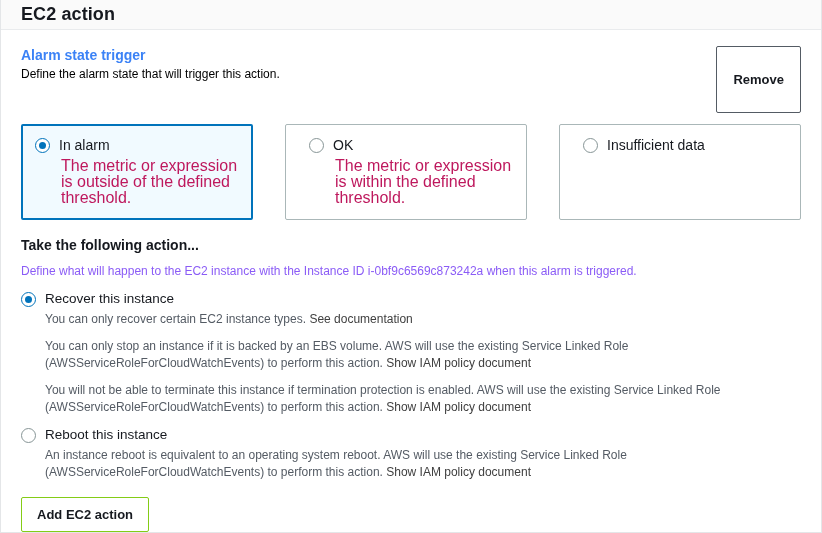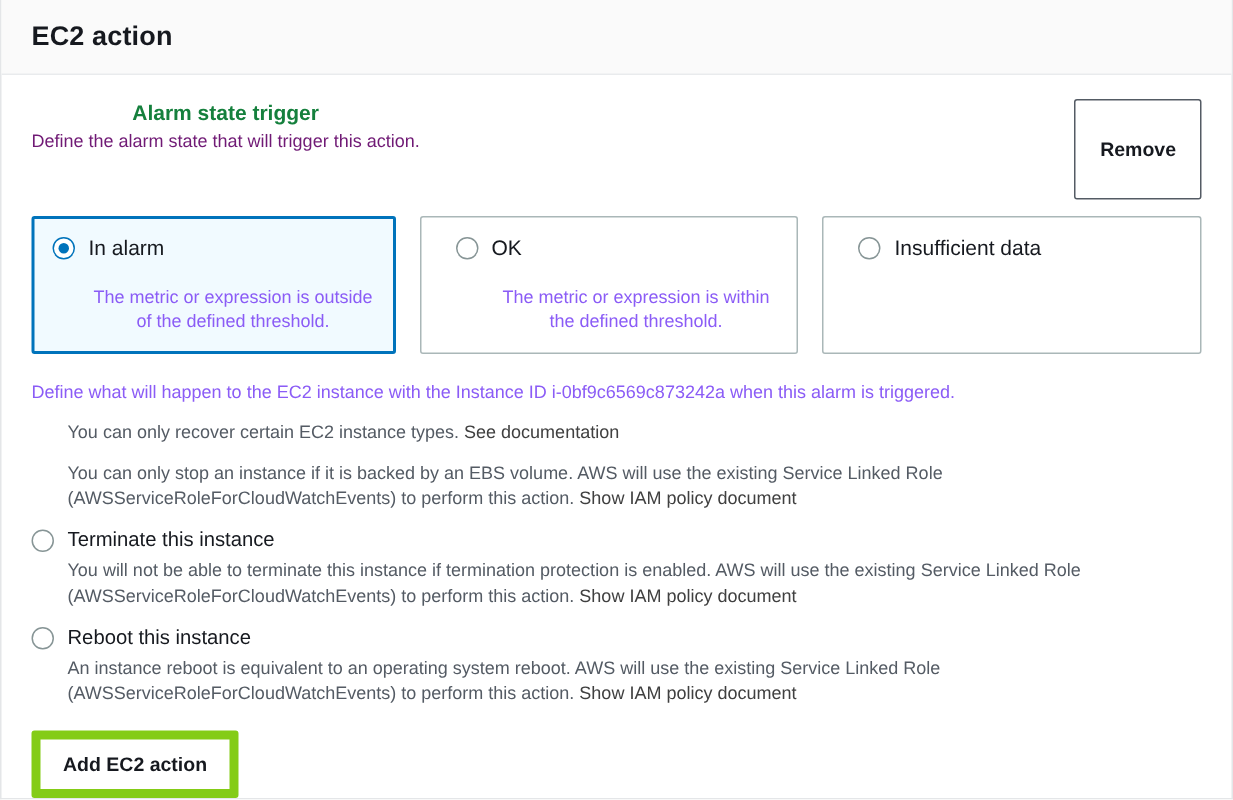--- a/index.html
+++ b/index.html
@@ -44,49 +44,47 @@
     flex: 1;
   }
   .section-row {
     display: flex;
     align-items: flex-start;
     justify-content: space-between;
   }
   .section-heading {
     font-size: 14px;
     font-weight: bold;
-    color: #15803d;
+    color: #3b82f6;
     margin: 0 0 2px 0;
     line-height: 18px;
-    text-align: center;
   }
   .section-desc {
     font-size: 12px;
-    color: #701a75;
+    color: #000000;
     line-height: 17px;
     margin: 0;
     text-align: right;
   }
   .btn-remove {
     border: 1px solid #545b64;
     background: #ffffff;
     color: #16191f;
     font-weight: bold;
     font-size: 13px;
     font-family: "Liberation Sans", sans-serif;
     border-radius: 2px;
     padding: 24px 16px;
     cursor: pointer;
     line-height: 17px;
   }
   .tile-row {
     display: flex;
-    gap: 16px;
+    gap: 32px;
     margin-top: 11px;
-    text-align: center;
   }
   .tile {
     flex: 1;
     border: 1px solid #aab7b8;
     border-radius: 2px;
     padding: 11px 13px 13px 23px;
     background: #ffffff;
     min-height: 72px;
     cursor: pointer;
   }
@@ -99,24 +97,24 @@
     display: flex;
     align-items: center;
     gap: 9px;
   }
   .tile-label {
     font-size: 14px;
     color: #16191f;
     line-height: 18px;
   }
   .tile-desc {
-    font-size: 12px;
-    color: #8b5cf6;
+    font-size: 16px;
+    color: #be185d;
     line-height: 16px;
-    margin: 16px 0 0 26px;
+    margin: 4px 0 0 26px;
   }
   .radio {
     width: 15px;
     height: 15px;
     min-width: 15px;
     border-radius: 50%;
     border: 1px solid #879596;
     background: #ffffff;
     display: inline-block;
     position: relative;
@@ -170,21 +168,21 @@
     margin: 3px 0 0 24px;
     max-width: 740px;
   }
   a.link {
     color: #404040;
     text-decoration: none;
     cursor: pointer;
   }
   .btn-add {
     margin-top: 6px;
-    border: 6px solid #84cc16;
+    border: 1px solid #84cc16;
     background: #ffffff;
     color: #16191f;
     font-weight: bold;
     font-size: 13px;
     font-family: "Liberation Sans", sans-serif;
     border-radius: 2px;
     padding: 8px 15px;
     cursor: pointer;
     line-height: 17px;
   }
@@ -229,35 +227,36 @@
       <div class="tile">
         <div class="tile-top">
           <span class="radio"></span>
           <span class="tile-label">Insufficient data</span>
         </div>
       </div>
 
     </div>
 
     <div class="action-section">
+      <div class="action-heading">Take the following action...</div>
       <div class="action-desc">Define what will happen to the EC2 instance with the Instance ID i-0bf9c6569c873242a when this alarm is triggered.</div>
 
       <div class="opt">
+        <div class="opt-top">
+          <span class="radio checked"></span>
+          <span class="opt-label">Recover this instance</span>
+        </div>
         <div class="opt-desc"><span>You can only recover certain EC2 instance types. </span><a class="link">See documentation</a></div>
       </div>
 
       <div class="opt">
         <div class="opt-desc"><span>You can only stop an instance if it is backed by an EBS volume. AWS will use the existing Service Linked Role (AWSServiceRoleForCloudWatchEvents) to perform this action. </span><a class="link">Show IAM policy document</a></div>
       </div>
 
       <div class="opt">
-        <div class="opt-top">
-          <span class="radio"></span>
-          <span class="opt-label">Terminate this instance</span>
-        </div>
         <div class="opt-desc"><span>You will not be able to terminate this instance if termination protection is enabled. AWS will use the existing Service Linked Role (AWSServiceRoleForCloudWatchEvents) to perform this action. </span><a class="link">Show IAM policy document</a></div>
       </div>
 
       <div class="opt">
         <div class="opt-top">
           <span class="radio"></span>
           <span class="opt-label">Reboot this instance</span>
         </div>
         <div class="opt-desc"><span>An instance reboot is equivalent to an operating system reboot. AWS will use the existing Service Linked Role (AWSServiceRoleForCloudWatchEvents) to perform this action. </span><a class="link">Show IAM policy document</a></div>
       </div>

